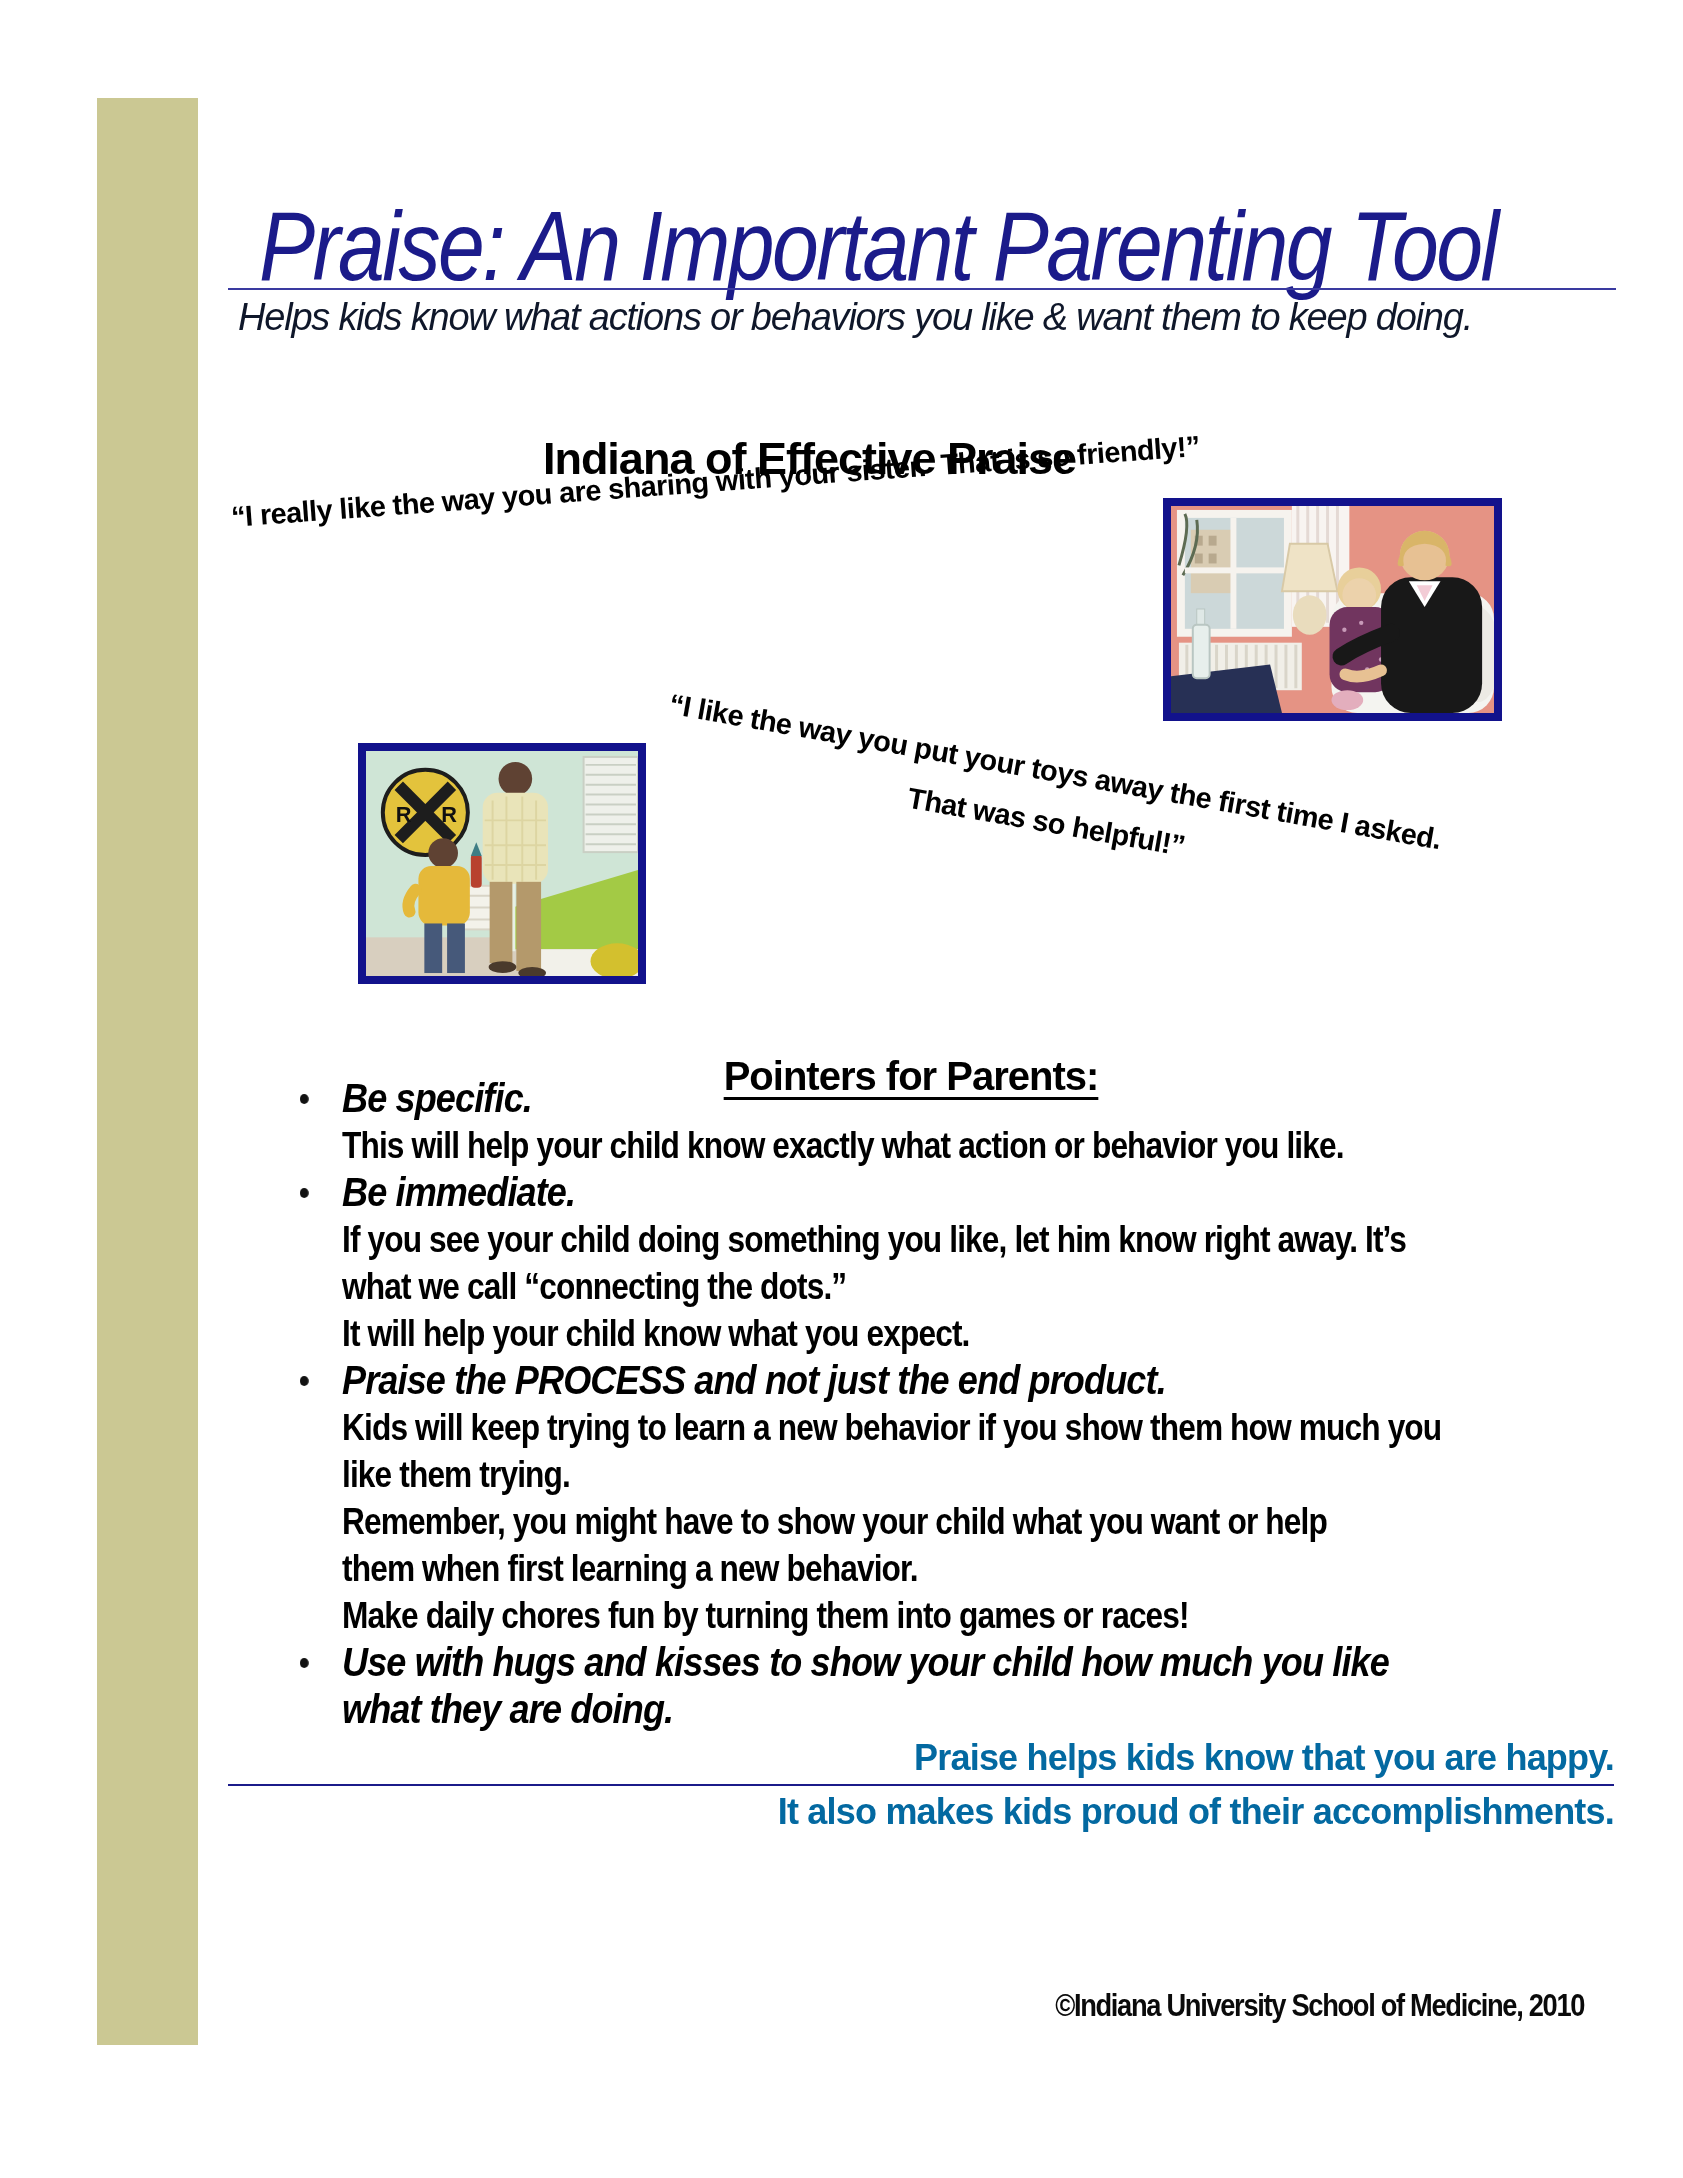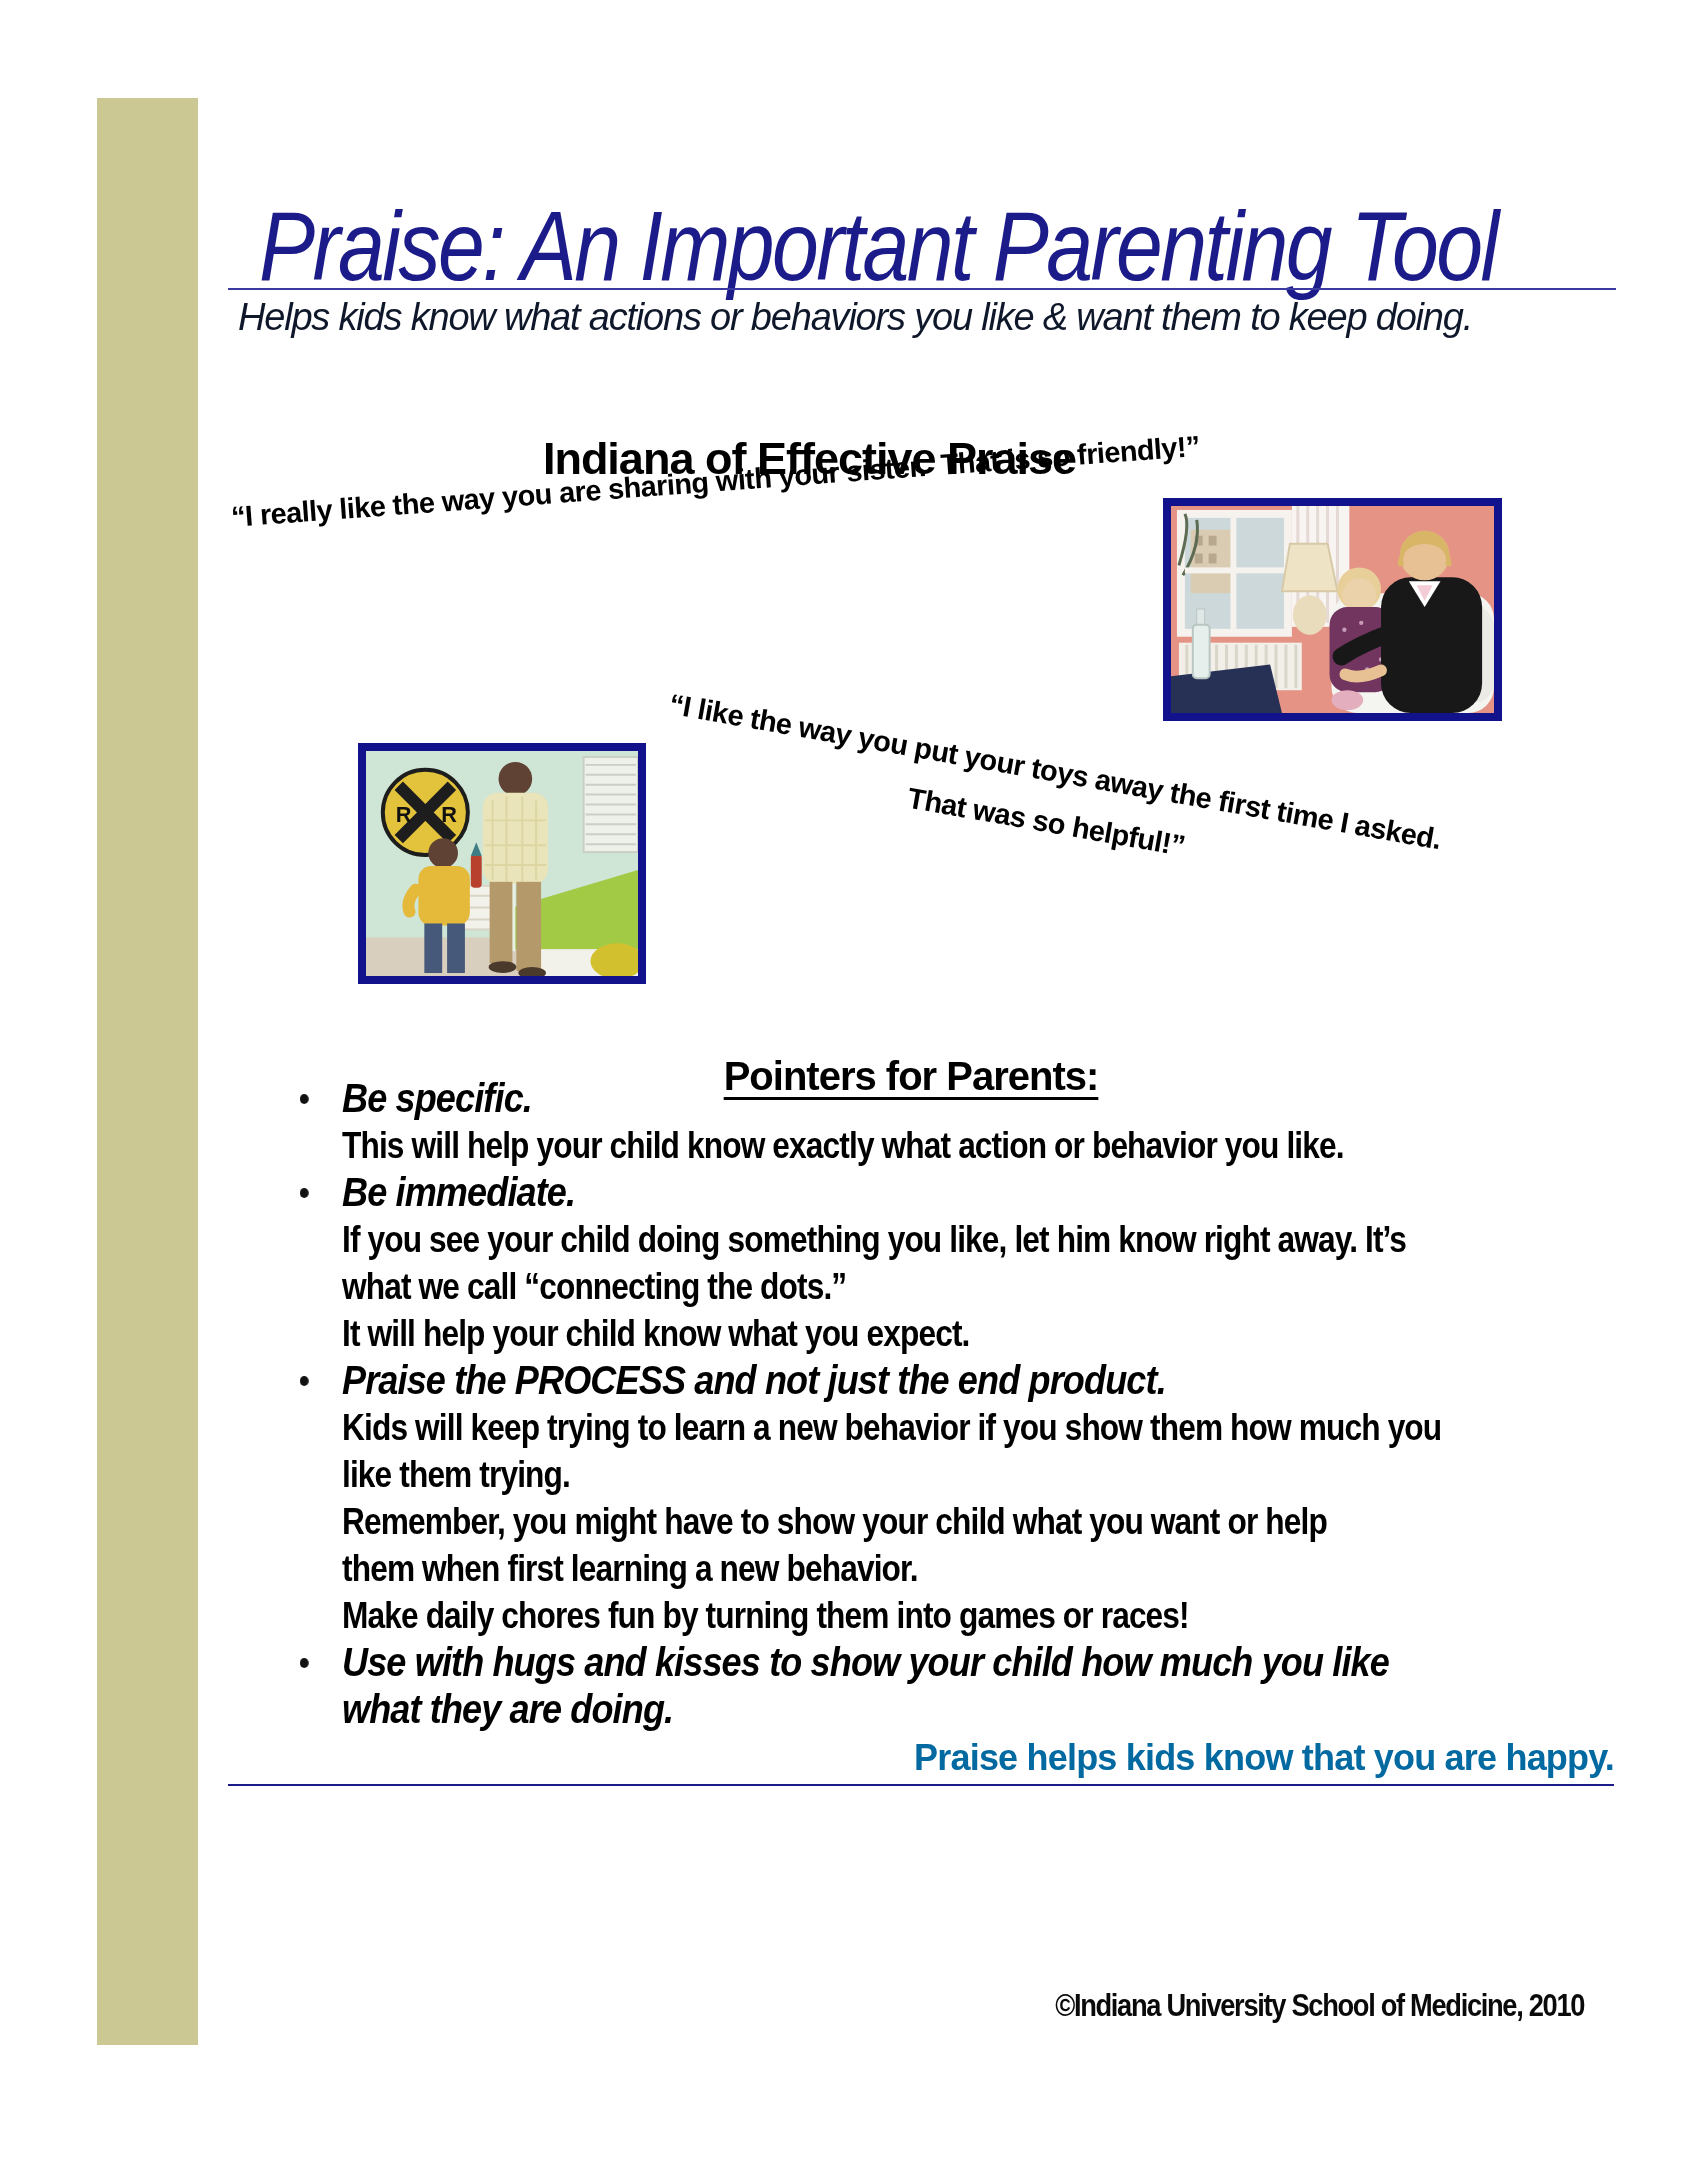--- a/index.html
+++ b/index.html
@@ -226,16 +226,17 @@
   </li>
   <li>
     <div class="pointer-head">Use with hugs and kisses to show your child how much you like</div>
     <div class="pointer-head">what they are doing.</div>
   </li>
 </ul>
 
 <div class="closing">
   <div>Praise helps kids know that you are happy.</div>
   <hr class="closing-rule">
+  <div>It also makes kids proud of their accomplishments.</div>
 </div>
 
 <div class="doc-footer">©Indiana University School of Medicine, 2010</div>
 
 
 </body></html>

